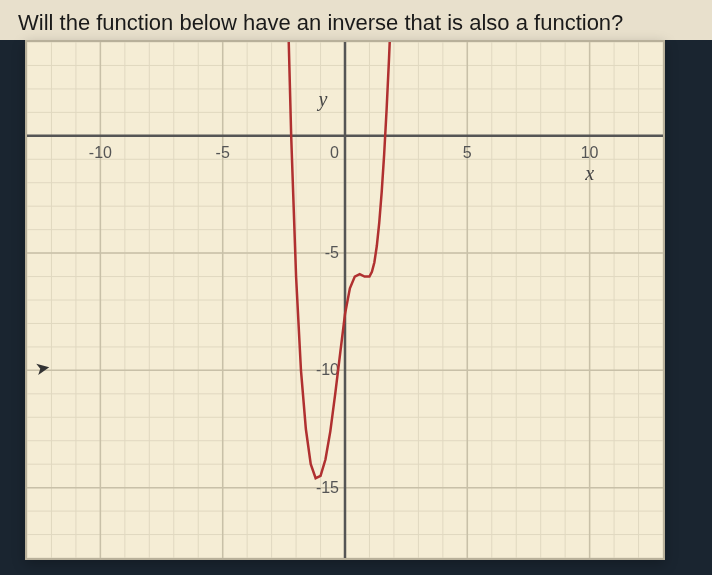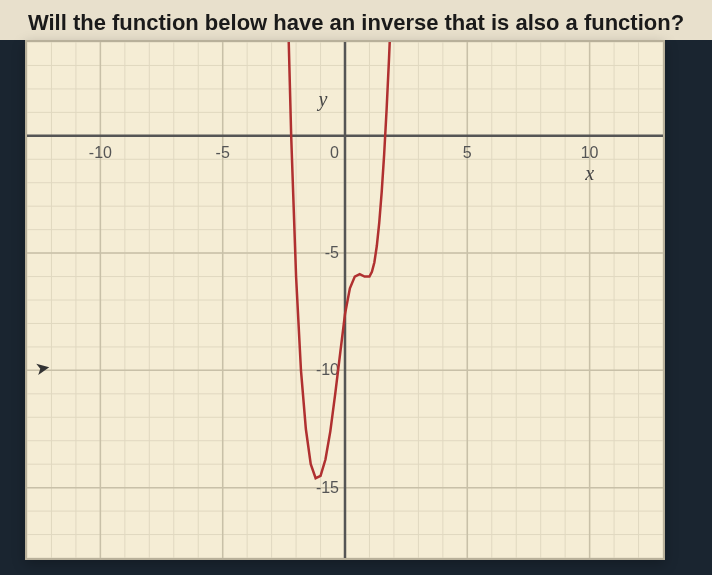--- a/index.html
+++ b/index.html
@@ -7,23 +7,22 @@
     width: 712px;
     height: 575px;
     background: #1a2530;
     font-family: Arial, Helvetica, sans-serif;
     overflow: hidden;
   }
   .question {
     color: #1a1a1a;
     background: #e8e0cc;
     font-size: 22px;
-    font-weight: bold;
+    font-weight: normal;
     padding: 10px 18px 4px 18px;
-    text-align: center;
   }
   .chart-wrap {
     width: 640px;
     height: 520px;
     margin: 0 0 0 25px;
     background: #f5edd5;
     border: 2px solid #b8b09a;
     position: relative;
     box-shadow: 0 4px 12px rgba(0,0,0,.25);
   }

